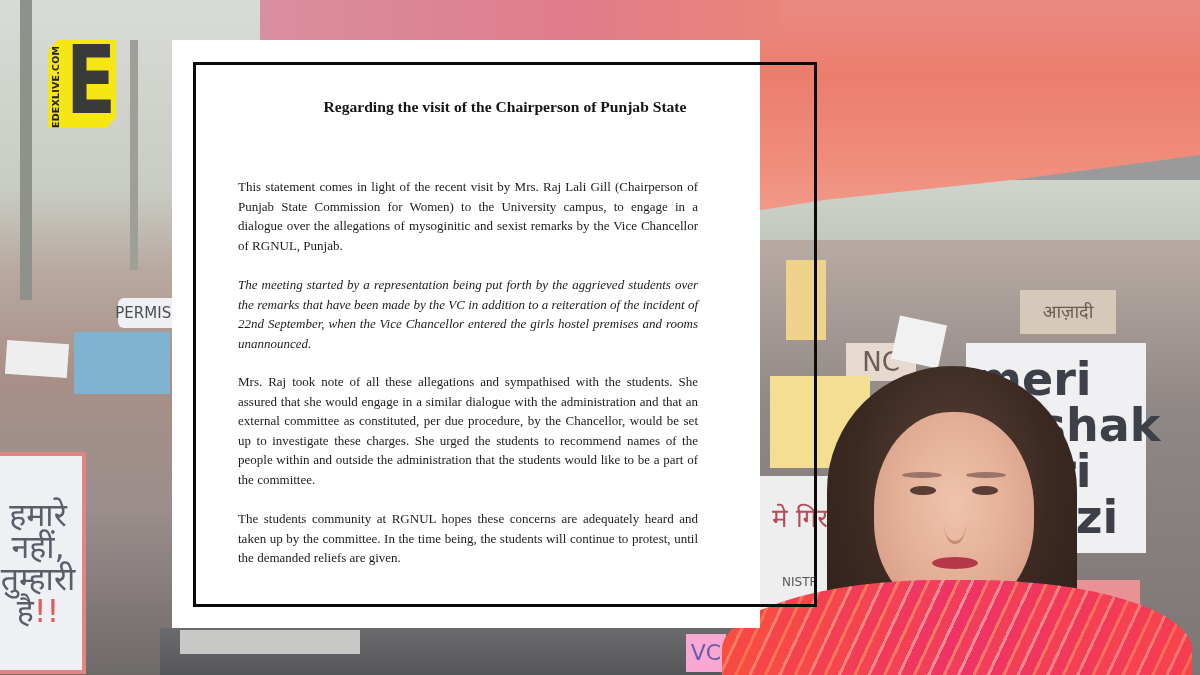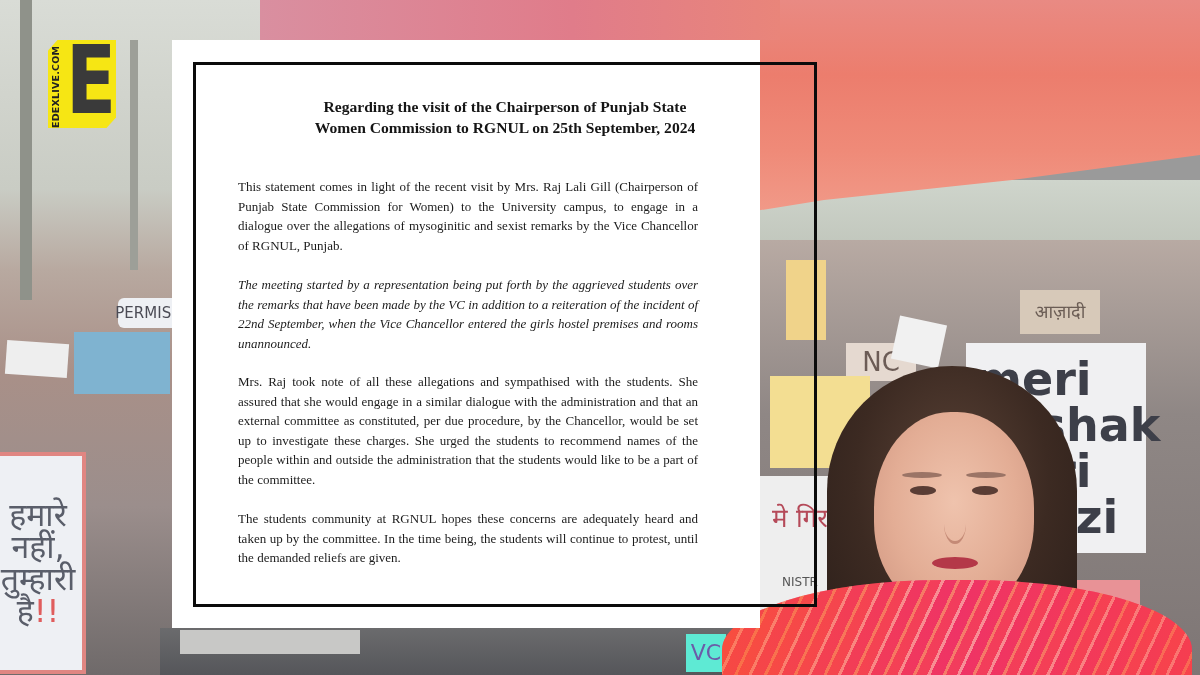--- a/index.html
+++ b/index.html
@@ -39,32 +39,32 @@
     
     .sign { position: absolute; font-family: "DejaVu Sans", sans-serif; color: #4b4b55; display:flex; align-items:center; justify-content:center; text-align:center; line-height:1; }
     .sign-permiss { left: 118px; top: 298px; width: 60px; height: 30px; background:#eef0f4; font-size: 15px; border-radius:6px 0 0 6px; }
     .sign-blue { left: 74px; top: 332px; width: 96px; height: 62px; background:#7fb3d0; color:#506a80; font-size:10px; }
     .sign-small { left: 6px; top: 342px; width: 62px; height: 34px; background:#eee; color:#7a6c7a; font-size:10px; transform: rotate(4deg); }
     .sign-hindi-left {
       left: 0; top: 452px; width: 86px; height: 222px; background:#eef0f4; border: 4px solid #e08682; border-left:none;
       font-size: 32px; flex-direction: column; color:#5a5e6a; padding-right:6px;
     }
     .sign-hindi-left .excl { color:#e05d5d; }
-    .sign-azadi { left: 1020px; top: 290px; width: 80px; height: 44px; background:#d7c9b9; font-size: 18px; color:#6b5d55; }
+    .sign-azadi { left: 1020px; top: 290px; width: 96px; height: 44px; background:#d7c9b9; font-size: 18px; color:#6b5d55; }
     .sign-meri {
       left: 966px; top: 343px; width: 180px; height: 210px; background:#f0f0f2; color:#3d3f49;
       font-size: 46px; flex-direction: column; align-items:flex-start; padding-left:8px; font-weight:bold;
     }
     .sign-yellow-top { left: 786px; top: 260px; width: 40px; height: 80px; background:#f0d38a; }
     .sign-yellow { left: 770px; top: 376px; width: 100px; height: 92px; background:#f3de92; color:#8b7a4a; font-size:10px; }
     .sign-nc { left: 846px; top: 343px; width: 70px; height: 38px; background:#e5d9d0; font-size: 26px; color:#6c5c56; }
     .sign-white-sm { left: 895px; top: 320px; width: 48px; height: 44px; background:#f1f1f1; transform: rotate(12deg); }
     .sign-hindi-right { left: 760px; top: 476px; width: 80px; height: 140px; background:#eee; color:#b54a59; font-size:26px; flex-direction:column;gap:45px; }
     .sign-red-pink { left: 1060px; top: 580px; width: 80px; height: 50px; background:#e89296; }
-    .sign-vc { left: 686px; top: 634px; width: 40px; height: 38px; background:#5eead4; color:#6b5ca8; font-size:22px; }
+    .sign-vc { left: 686px; top: 634px; width: 40px; height: 38px; background:#f9a8d4; color:#6b5ca8; font-size:22px; }
     .sign-bottom-left { left: 180px; top: 630px; width: 180px; height: 24px; background:#c8c8c6; }
 
     
     .logo {
       position: absolute; left: 48px; top: 40px; width: 68px; height: 88px;
       background: #f6e614;
       clip-path: polygon(14% 0, 100% 0, 100% 88%, 86% 100%, 0 100%, 0 12%);
     }
     .logo-letter {
       position: absolute; left: 66px; top: 38px; width: 52px; height: 86px;
@@ -186,20 +186,19 @@
     <div class="lips"></div>
   </div>
   <div class="scarf"></div>
   <div class="scarf-glow"></div>
 </div>
 
 <div class="card">
   <div class="card-frame">
     <div class="card-title">
       <div>Regarding the visit of the Chairperson of Punjab State</div>
-      <div>Women Commission to RGNUL on 25th September, 2024</div>
     </div>
     <p class="card-body p1">This statement comes in light of the recent visit by  Mrs. Raj Lali Gill (Chairperson of Punjab State Commission for Women) to the University campus, to engage in a dialogue over the allegations of mysoginitic and sexist remarks by the Vice Chancellor of RGNUL, Punjab.</p>
     <p class="card-body p2">The meeting started by a representation being put forth by the aggrieved students over the remarks that have been made by the VC in addition to a reiteration of the incident of 22nd September, when the Vice Chancellor entered the girls hostel premises and rooms unannounced.</p>
     <p class="card-body p3">Mrs. Raj took note of all these allegations and sympathised with the students. She assured that she would engage in a similar dialogue with the administration and that an external committee as constituted, per due procedure, by the Chancellor, would be set up to investigate these charges. She urged the students to recommend names of the people within and outside the administration that the students would like to be a part of the committee.</p>
     <p class="card-body p4">The students community at RGNUL hopes these concerns are adequately heard and taken up by the committee. In the time being, the students will continue to protest, until the demanded reliefs are given.</p>
   </div>
 </div>
 
 </body></html>

